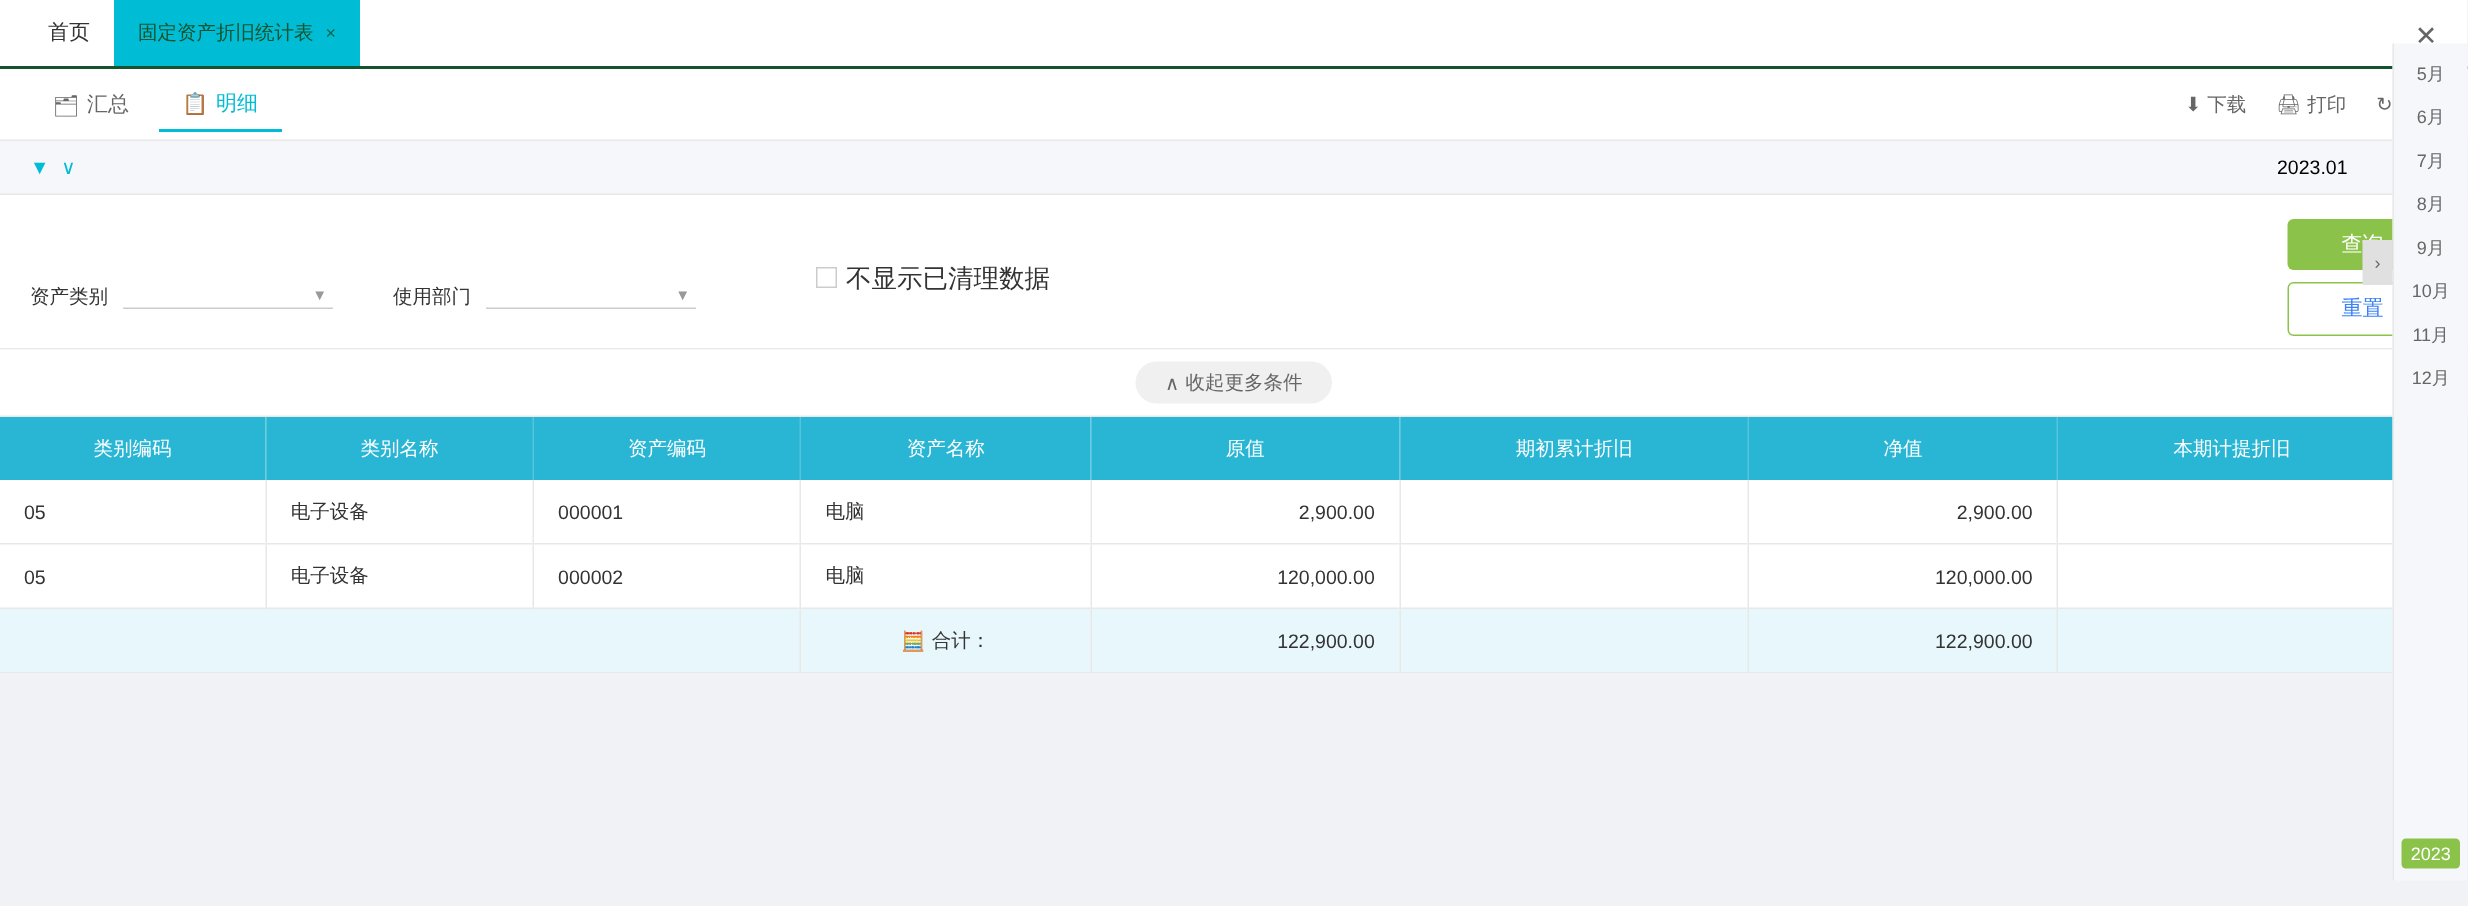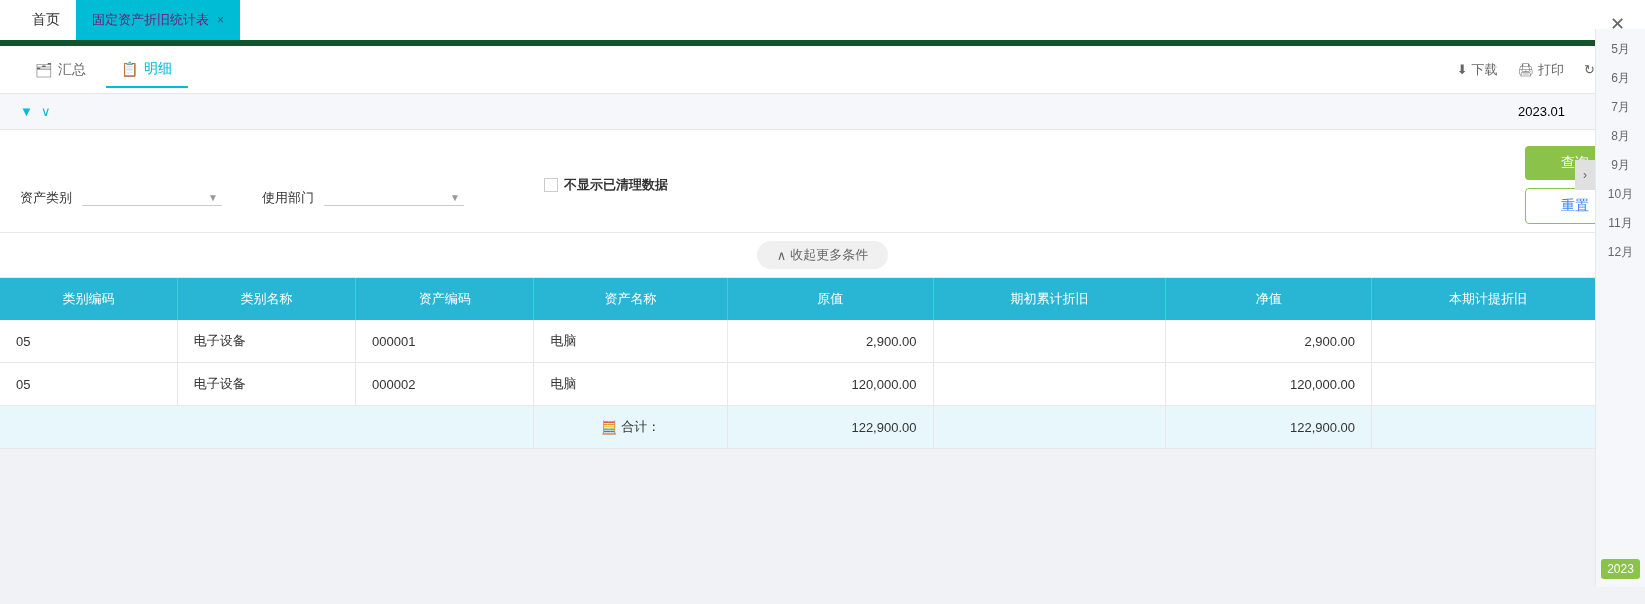--- a/index.html
+++ b/index.html
@@ -13,37 +13,37 @@
       position: relative;
     }
 
     
     .top-nav {
       display: flex;
       align-items: center;
       background: #fff;
       height: 46px;
       padding: 0 16px;
-      border-bottom: 6px solid #14532d;
+      border-bottom: 2px solid #14532d;
       gap: 0;
     }
     .nav-home {
       color: #333;
       font-size: 14px;
       padding: 0 16px;
       cursor: pointer;
       height: 100%;
       display: flex;
       align-items: center;
     }
     .nav-tab {
       display: flex;
       align-items: center;
       background: #00bcd4;
-      color: #701a75;
+      color: #14532d;
       height: 100%;
       padding: 0 16px;
       font-size: 13px;
       gap: 8px;
       cursor: pointer;
     }
     .nav-tab .close-btn {
       font-size: 12px;
       cursor: pointer;
       opacity: 0.8;
@@ -188,23 +188,22 @@
       margin-left: 40px;
     }
     .filter-checkbox {
       width: 14px;
       height: 14px;
       border: 1px solid #ccc;
       background: #fff;
       cursor: pointer;
     }
     .filter-checkbox-label {
-      font-size: 13px;
+      font-size: 17px;
       color: #333;
-      font-weight: bold;
     }
     .filter-buttons {
       margin-left: auto;
       display: flex;
       flex-direction: column;
       gap: 8px;
     }
     .btn-query {
       background: #8bc34a;
       color: #fff;

